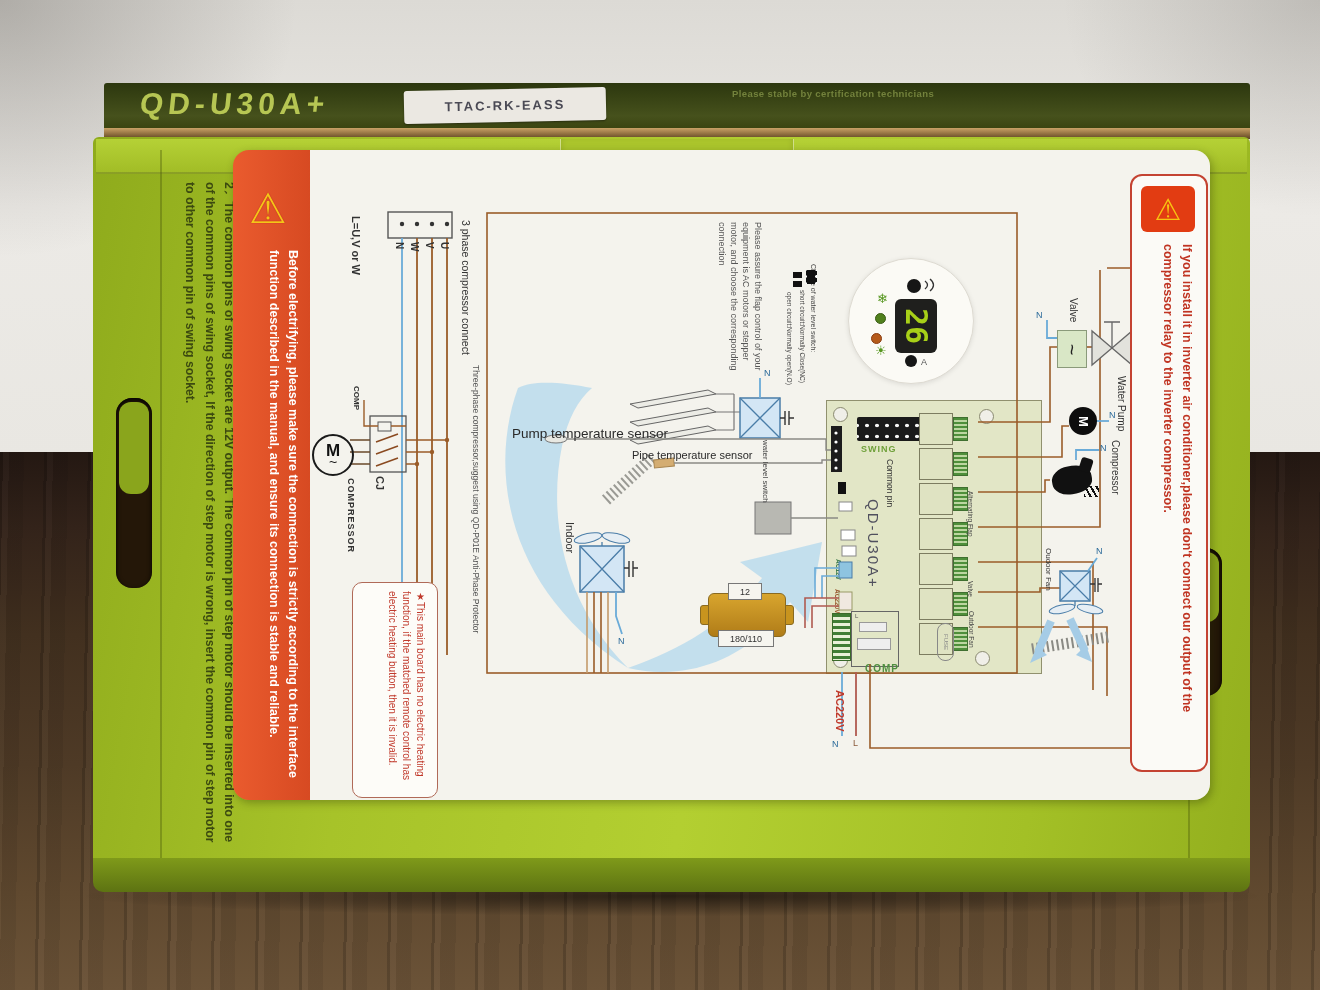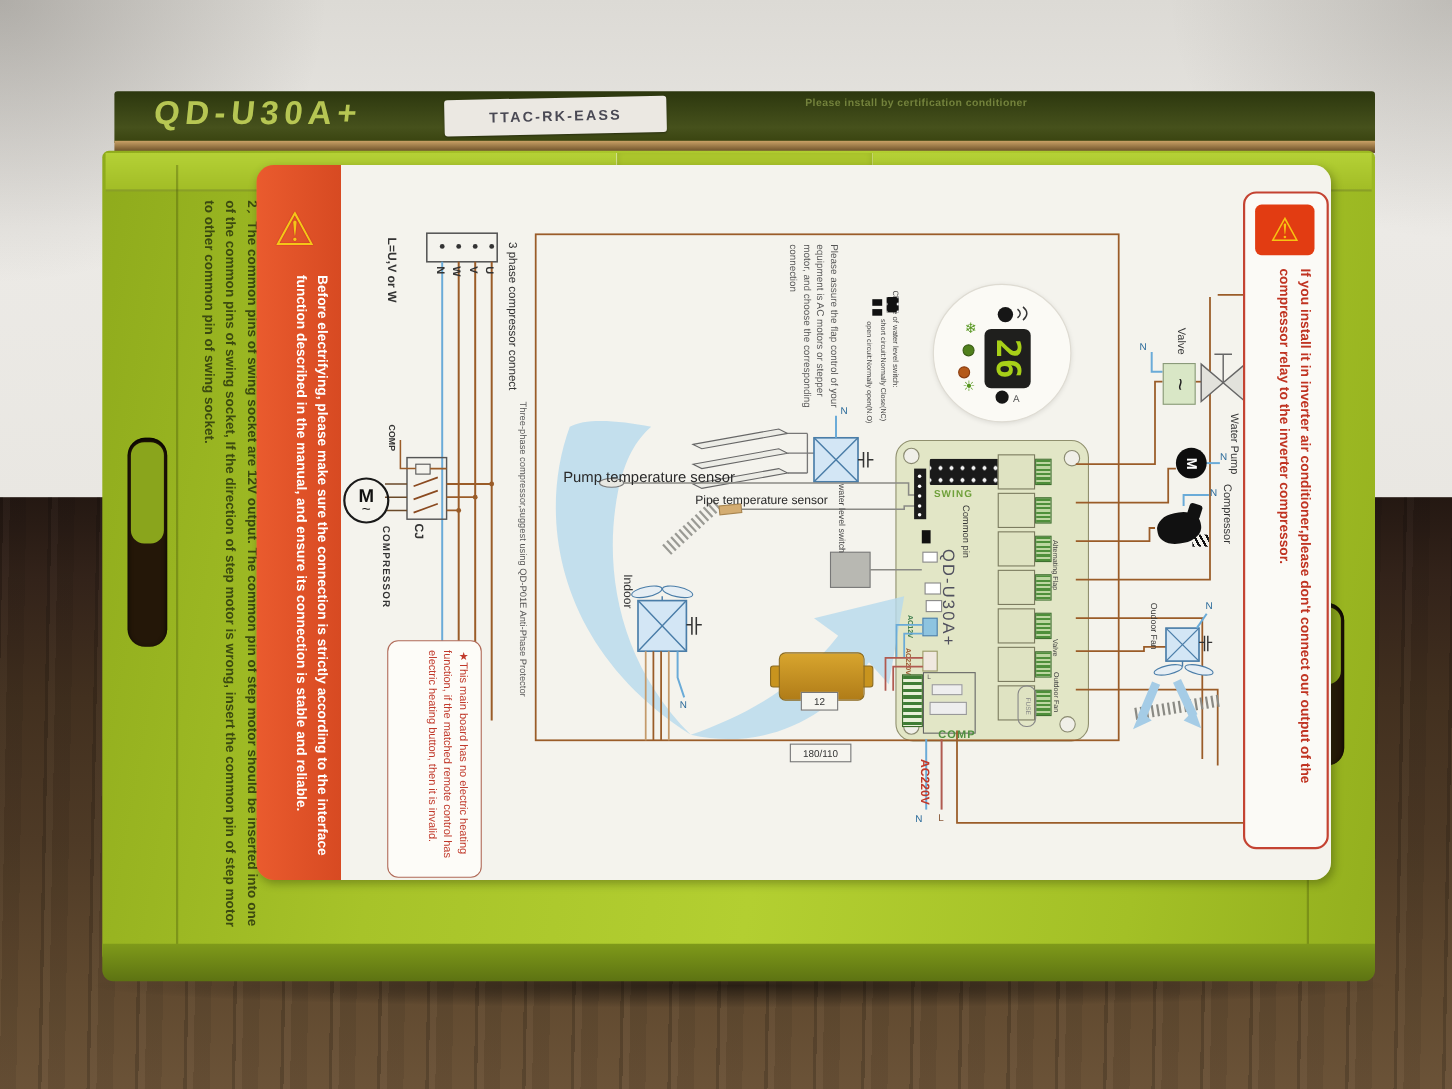--- a/index.html
+++ b/index.html
@@ -53,22 +53,22 @@
         box-shadow:2px 3px 8px rgba(40,50,5,.35);overflow:hidden;}
   #stripe{width:77px;height:100%;background:linear-gradient(90deg,#ea5b2e,#d74a22);position:relative;flex:none;}
   #stripe-warn-icon{left:16px;top:34px;font-size:42px;color:#f5c518;text-shadow:0 0 1px #a02;}
   #stripe-text{left:9px;top:100px;width:60px;height:540px;color:#fff;font-weight:bold;
         font-size:12.5px;line-height:1.5;}
   #diagram{width:900px;height:650px;background:#f4f3ed;position:relative;flex:none;}
   #diagram svg{position:absolute;left:0;top:0;z-index:2;}
   .z3{z-index:3;}
   .lbl{color:#333;}
   
-  #board{left:504px;top:250px;width:174px;height:272px;background:#e2e6c6;
-        border:1.5px solid #90906e;border-radius:16px;z-index:1;}
+  #board{left:516px;top:250px;width:174px;height:272px;background:#e2e6c6;
+        border:1.5px solid #90906e;border-radius:0;z-index:1;padding-left:40px;}
   .hole{width:13px;height:13px;border-radius:50%;border:1.5px solid #8a8a70;background:#f0efe8;}
   .relay{width:32px;height:30px;border:1.3px solid #7c7c60;background:#dfe3c2;}
   .term{width:13px;height:22px;border:1px solid #3f7030;
         background:repeating-linear-gradient(0deg,#4e8f3a 0 2px,#bcd6a0 2px 4px);}
   #swing-conn{left:30px;top:16px;width:66px;height:24px;background:#1a1a1a;border-radius:2px;
         background-image:radial-gradient(circle,#f4f4f4 1.6px,transparent 2.1px);
         background-size:10px 11px;background-position:5px 3px;}
   #comp-box{left:24px;top:210px;width:46px;height:54px;border:1.4px solid #666;}
   .pinstrip{background:#eee;border:1px solid #999;}
   #green-strip{left:5px;top:212px;width:17px;height:46px;border:1px solid #3a6a2a;
@@ -82,21 +82,21 @@
   .led{border-radius:50%;width:9px;height:9px;}
   .dot{border-radius:50%;background:#161616;}
   
   #valve-box{left:747px;top:180px;width:28px;height:36px;background:#d9e7c6;border:1px solid #8a9a7a;}
   #pump{left:759px;top:257px;width:28px;height:28px;border-radius:50%;background:#0d0d0d;color:#fff;
         font-size:13px;font-weight:bold;}
   #transformer{left:390px;top:433px;width:92px;height:64px;}
   #tx-body{left:8px;top:10px;width:76px;height:42px;border-radius:6px;border:1px solid #8a6a20;
         background:linear-gradient(180deg,#d8a52e,#b07c18);}
   .tx-ear{top:22px;width:12px;height:18px;background:#c8941e;border:1px solid #8a6a20;border-radius:3px;}
-  .tx-lab{background:#f6f5ef;border:1px solid #777;font-size:9px;color:#333;margin-top:46px;}
+  .tx-lab{background:#f6f5ef;border:1px solid #777;font-size:9px;color:#333;}
   #heat-note{left:42px;top:432px;width:84px;height:214px;background:#fdfcf8;
         border:1.5px solid #b06a58;border-radius:10px;z-index:3;}
   #heat-note div{left:8px;top:8px;width:66px;height:196px;color:#c0392b;font-size:10px;line-height:1.4;}
   #right-warning{left:820px;top:24px;width:74px;height:594px;background:#fbfaf6;
         border:2px solid #c44332;border-radius:12px;z-index:3;}
   #rw-icon{left:9px;top:10px;width:54px;height:46px;background:#e23c12;border-radius:6px;}
   #rw-icon span{font-size:30px;color:#f7c412;}
   #rw-text{left:10px;top:68px;width:54px;height:510px;color:#c03422;font-weight:bold;
         font-size:12.5px;line-height:1.55;}
   #comp-icon{left:740px;top:308px;width:50px;height:42px;z-index:3;}
@@ -109,21 +109,21 @@
 <div class="abs" id="wall-shadow-r"></div>
 <div class="abs" id="table"></div>
 <div class="abs" id="box-shadow"></div>
 
 <div class="abs" id="top-band">
   <div class="abs" id="band-model">QD-U30A+</div>
   <div class="abs c" id="band-sticker">
     <span>TTAC-RK-EASS</span>
   </div>
   <div class="abs" id="band-notices">
-    <div>Please install by certification conditioner</div>
+    <div>Please stable by certification technicians</div>
   </div>
 </div>
 <div class="abs" id="cardboard-lip"></div>
 
 <div class="abs" id="box-face"></div>
 <div class="abs" id="lid-strip"></div>
 <div class="abs" id="lid-flap"></div>
 <div class="abs" id="lid-text">Accurately AUTO te</div>
 <div class="abs crease" style="left:160px;"></div>
 <div class="abs crease" style="left:1188px;"></div>

